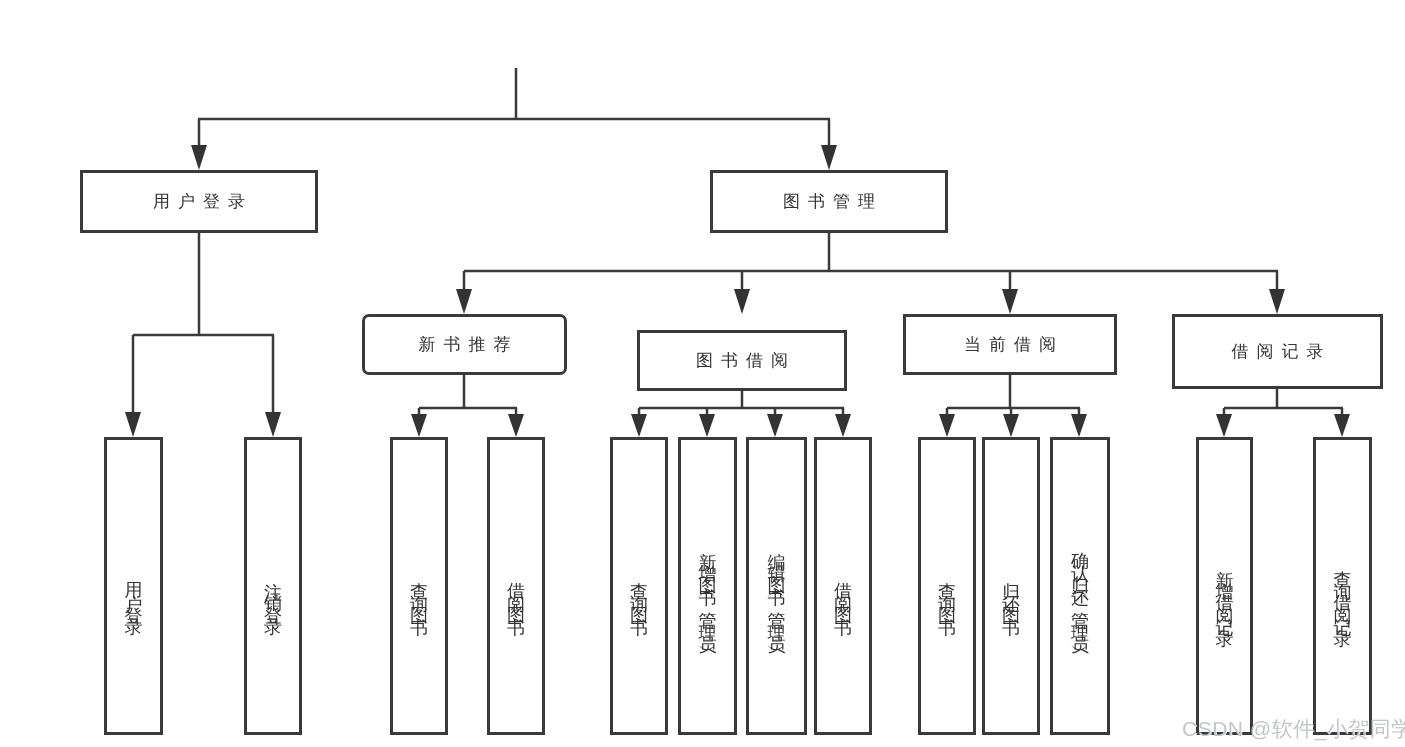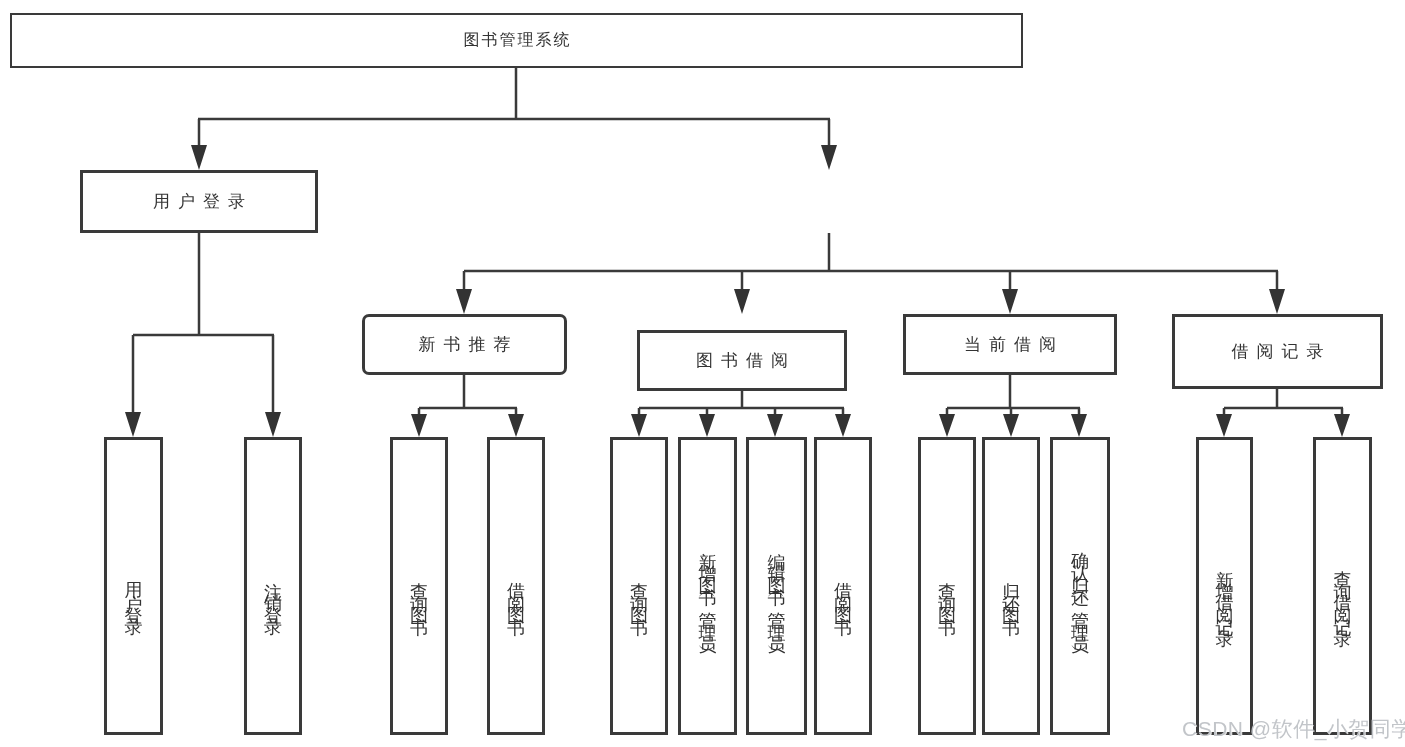--- a/index.html
+++ b/index.html
@@ -81,26 +81,26 @@
              M456 289H472L464 314Z M734 289H750L742 314Z
              M1002 289H1018L1010 314Z M1269 289H1285L1277 314Z
              M411 414H427L419 437Z M508 414H524L516 437Z
              M631 414H647L639 437Z M699 414H715L707 437Z
              M767 414H783L775 437Z M835 414H851L843 437Z
              M939 414H955L947 437Z M1003 414H1019L1011 437Z
              M1071 414H1087L1079 437Z
              M1216 414H1232L1224 437Z M1334 414H1350L1342 437Z"></path>
   </svg>
 
-  <div class="node root h" style="left:10px; top:13px; width:1013px; height:55px;">
-    <span>图书管理系统</span>
-  </div>
 
   <div class="node h" style="left:80px; top:170px; width:238px; height:63px;">
     <span>用户登录</span>
+  </div>
+  <div class="node h" style="left:710px; top:170px; width:238px; height:63px;">
+    <span>图书管理</span>
   </div>
 
   <div class="node h" style="left:362px; top:314px; width:205px; height:61px;border-radius:7px;">
     <span>新书推荐</span>
   </div>
   <div class="node h" style="left:637px; top:314px; width:210px; height:61px;margin-top:16px;">
     <span>图书借阅</span>
   </div>
   <div class="node h" style="left:903px; top:314px; width:214px; height:61px;">
     <span>当前借阅</span>

